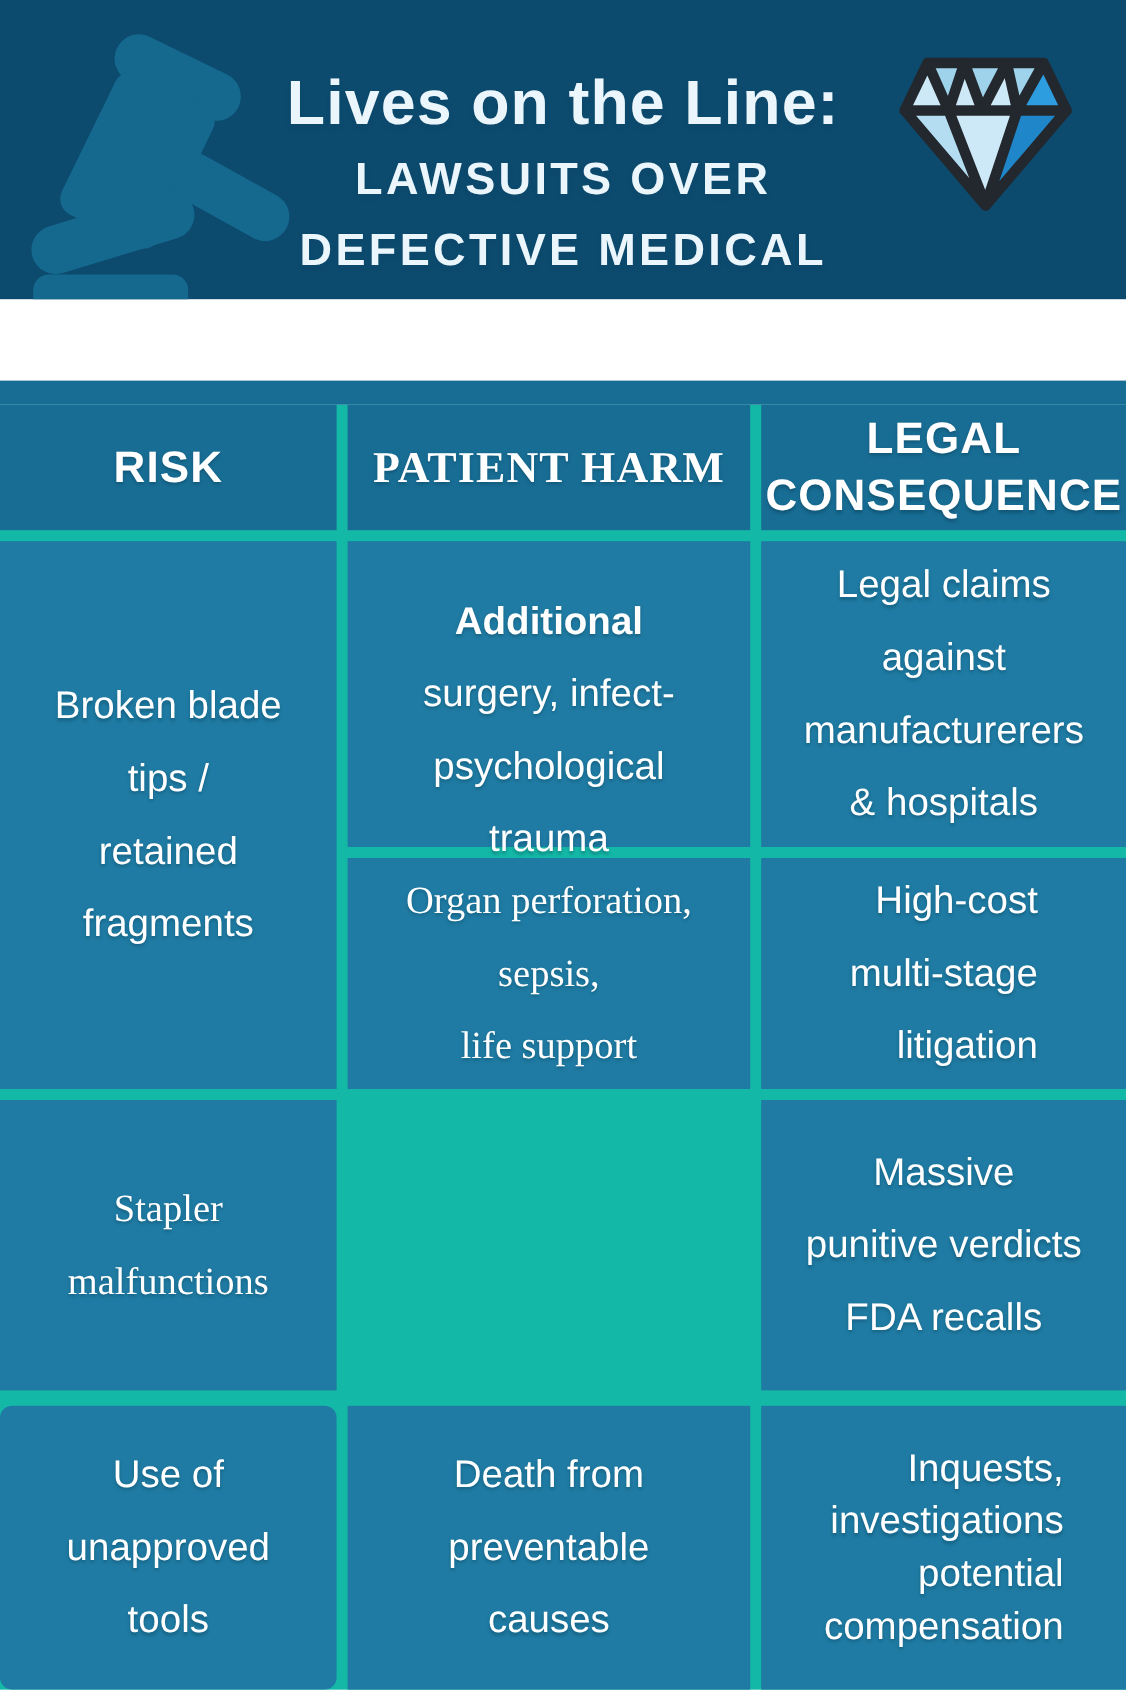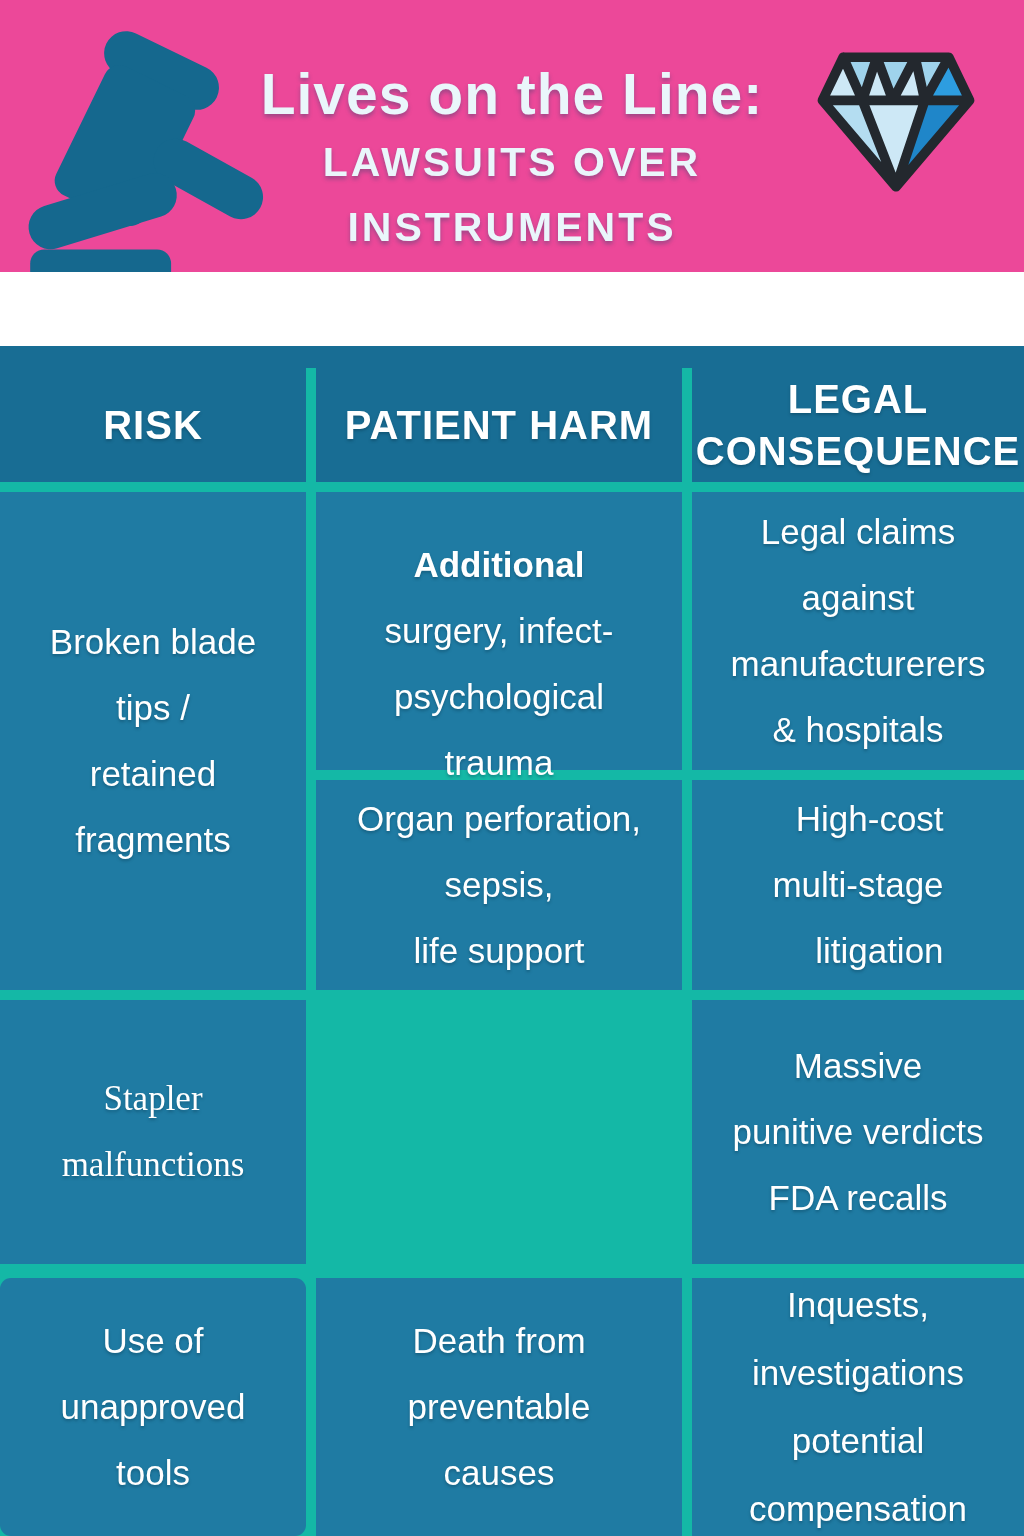--- a/index.html
+++ b/index.html
@@ -1,48 +1,48 @@
 <!DOCTYPE html>
 <html><head>
 <meta charset="utf-8">
 <style>
   html,body{margin:0;padding:0;}
   body{width:1024px;height:1536px;overflow:hidden;background:#ffffff;}
   .poster{position:relative;width:1024px;height:1536px;background:#ffffff;
           font-family:"Liberation Sans",sans-serif;}
 
   
-  .hero{position:absolute;left:0;top:0;width:1024px;height:272px;background:#ec4899;overflow:hidden;}
+  .hero{position:absolute;left:0;top:0;width:1024px;height:272px;background:#0c4a6e;overflow:hidden;}
   .gavel{position:absolute;left:0;top:28px;width:312px;height:302px;}
   .diamond{position:absolute;right:48px;top:42px;width:160px;height:152px;}
   .title{position:absolute;left:50%;top:62px;transform:translateX(-50%);width:660px;
          text-align:center;color:#eaf6fb;font-weight:700;
          text-shadow:0 3px 4px rgba(15,70,100,.35);}
   .title .t1{font-size:57px;line-height:64px;letter-spacing:1px;margin-bottom:4px;}
   .title .t2{font-size:41px;line-height:65px;letter-spacing:3px;}
 
   
   .strip{position:absolute;left:0;top:346px;width:1024px;height:22px;background:#186d94;}
   .tablegrid{position:absolute;left:0;top:368px;width:1024px;height:1168px;
              display:grid;background:#14b8a6;
              grid-template-columns:306px 10px 366px 10px 332px;
              grid-template-rows:114px 10px 278px 10px 210px 10px 264px 14px 258px;}
   .cell{display:flex;flex-direction:column;align-items:center;justify-content:center;
         text-align:center;background:#1f7ba3;color:#ffffff;
         font-size:35px;line-height:66px;white-space:pre-line;
         text-shadow:0 2px 3px rgba(6,45,66,.35);}
   .th{background:#186d94;font-weight:700;font-size:40px;line-height:52px;letter-spacing:1px;
       white-space:normal;padding:0 14px;}
-  .tight{line-height:68px;}
+  .tight{line-height:48px;text-align:right;}
   .lead{display:block;font-weight:700;}
 
-  .c11{grid-row:1;grid-column:1;} .c13{grid-row:1;grid-column:3;} .c15{grid-row:1;grid-column:5;}
+  .c11{grid-row:1;grid-column:1;} .c13{grid-row:1;grid-column:3;font-family:Liberation Serif, serif;} .c15{grid-row:1;grid-column:5;}
   .r1c1{grid-row:3/6;grid-column:1;}
   .r1c3{grid-row:3;grid-column:3;} .r1c5{grid-row:3;grid-column:5;}
-  .r2c3{grid-row:5;grid-column:3;} .r2c5{grid-row:5;grid-column:5;text-align:right;}
+  .r2c3{grid-row:5;grid-column:3;font-family:Liberation Serif, serif;} .r2c5{grid-row:5;grid-column:5;text-align:right;}
   .r3c1{grid-row:7;grid-column:1;font-family:Liberation Serif, serif;} .r3c3{grid-row:7;grid-column:3;} .r3c5{grid-row:7;grid-column:5;}
   .r4c1{grid-row:9;grid-column:1;border-radius:11px;} .r4c3{grid-row:9;grid-column:3;} .r4c5{grid-row:9;grid-column:5;}
 </style>
 </head>
 <body>
 
 <div class="poster">
 
   <div class="hero">
 
@@ -55,20 +55,21 @@
         <rect x="148" y="128" width="118" height="44" rx="22" transform="rotate(29 207 150)"></rect>
         <rect x="26" y="160" width="152" height="44" rx="22" transform="rotate(-17 102 182)"></rect>
         <rect x="30" y="220" width="140" height="38" rx="14"></rect>
         <rect x="2" y="262" width="200" height="38" rx="18"></rect>
       </g>
     </svg>
 
     <div class="title">
       <div class="t1">Lives on the Line:</div>
       <div class="t2">LAWSUITS OVER</div>
+      <div class="t2">DEFECTIVE MEDICAL</div>
       <div class="t2">INSTRUMENTS</div>
     </div>
 
     <svg class="diamond" viewBox="0 0 100 94" xmlns="http://www.w3.org/2000/svg">
       <polygon points="4,36 17,9 29,36" fill="#cde8f6"></polygon>
       <polygon points="17,9 38,9 29,36" fill="#9fd3ec"></polygon>
       <polygon points="29,36 38,9 48,36" fill="#cde8f6"></polygon>
       <polygon points="38,9 62,9 48,36" fill="#9fd3ec"></polygon>
       <polygon points="48,36 62,9 68,36" fill="#cde8f6"></polygon>
       <polygon points="62,9 83,9 68,36" fill="#9fd3ec"></polygon>

